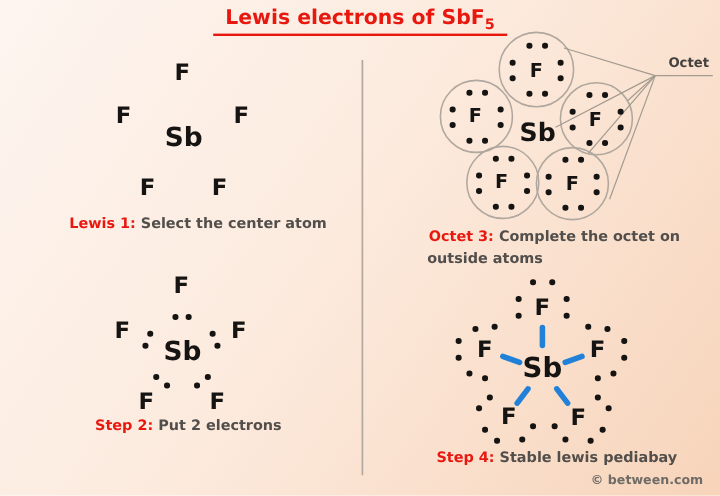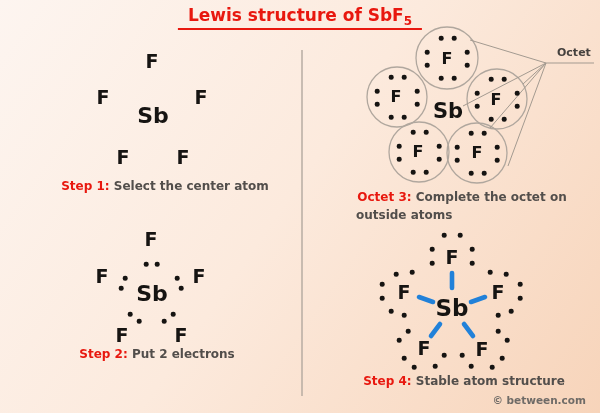--- a/index.html
+++ b/index.html
@@ -174,40 +174,40 @@
     <i class="dot" style="left: 444px; top: 355px;"></i>
     <i class="dot" style="left: 435px; top: 366px;"></i>
     <i class="dot" style="left: 498px; top: 331px;"></i>
     <i class="dot" style="left: 507px; top: 340px;"></i>
     <i class="dot" style="left: 502px; top: 358px;"></i>
     <i class="dot" style="left: 492px; top: 367px;"></i>
     <i class="dot" style="left: 462px; top: 355px;"></i>
     <i class="dot" style="left: 471px; top: 366px;"></i>
   </div>
 
-<div class="title"><span>Lewis structure of SbF</span><sub>5</sub></div>
+<div class="title"><span>Lewis electrons of SbF</span><sub>5</sub></div>
 
 <div class="caption cap1">
-  <span class="step-label">Step 1:</span>
+  <span class="step-label">Lewis 1:</span>
   <span class="step-text">Select the center atom</span>
   <span class="line2"></span>
 </div>
 
 <div class="caption cap2">
   <span class="step-label">Step 2:</span>
   <span class="step-text">Put 2 electrons</span>
 </div>
 
 <div class="caption cap3">
   <span class="step-label">Octet 3:</span>
   <span class="step-text">Complete the octet on</span>
   <span class="line2">outside atoms</span>
 </div>
 
 <div class="caption cap4">
   <span class="step-label">Step 4:</span>
-  <span class="step-text">Stable atom structure</span>
+  <span class="step-text">Stable lewis pediabay</span>
   <span class="line2"></span>
 </div>
 
 <div class="octet-label">Octet</div>
 
 <div class="watermark">© between.com</div>
 
 </body></html>

